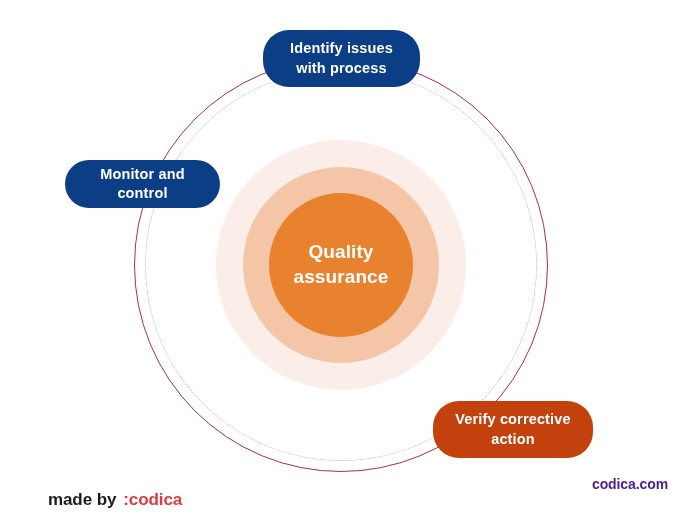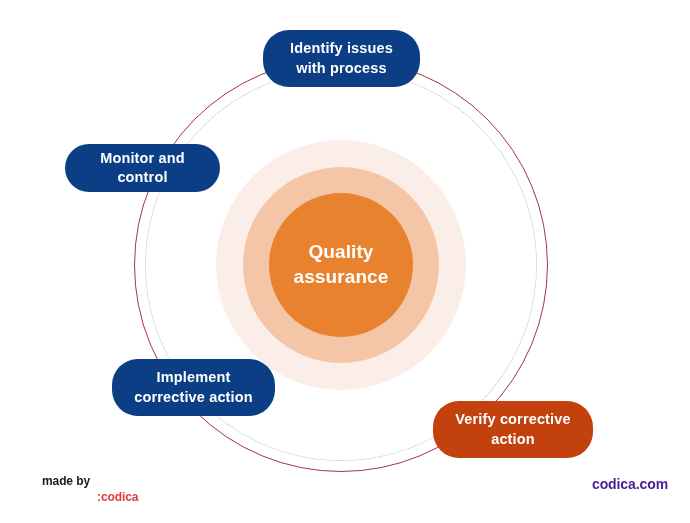--- a/index.html
+++ b/index.html
@@ -91,31 +91,31 @@
     line-height: 1.32;
     text-align: center;
     letter-spacing: .15px;
     white-space: pre-line;
   }
 
   .node-top      { left: 263px; top:  30px; width: 157px; height: 57px; }
   .node-right    { left: 478px; top: 160px; width: 155px; height: 57px; }
   .node-bottomright { left: 433px; top: 361px; width: 160px; height: 57px; }
   .node-bottomleft  { left: 112px; top: 359px; width: 163px; height: 57px; }
-  .node-left     { left:  65px; top: 144px; width: 155px; height: 40px; }
+  .node-left     { left:  65px; top: 160px; width: 155px; height: 40px; }
 
   
   .footer-left {
     position: absolute;
-    left: 42px;
+    left: 48px;
     top: 474px;
     display: flex;
-    align-items: flex-start;
+    align-items: flex-end;
     gap: 7px;
-    font-size: 12px;
+    font-size: 17px;
     font-weight: bold;
     letter-spacing: -.1px;
   }
   .made-by { color: #1b1b1b; }
   .codica-mark { font-weight: bold; }
 
   .footer-right {
     position: absolute;
     right: 22px;
     top: 476px;
@@ -145,24 +145,20 @@
     <span>Identify issues
 with process</span>
   </div>
 
 
   <div class="node node-bottomright" style="background:#c2410c;margin-top:40px;">
     <span>Verify corrective
 action</span>
   </div>
 
-  <div class="node node-bottomleft" style="background:#0c3e85;">
-    <span>Implement
-corrective action</span>
-  </div>
 
   <div class="node node-left" style="background:#0c3e85;">
     <span>Monitor and
 control</span>
   </div>
 
   <div class="footer-left">
     <span class="made-by">made by</span>
     <span class="codica-mark" style="color:#e03a3f;margin-top:16px;">:codica</span>
   </div>

